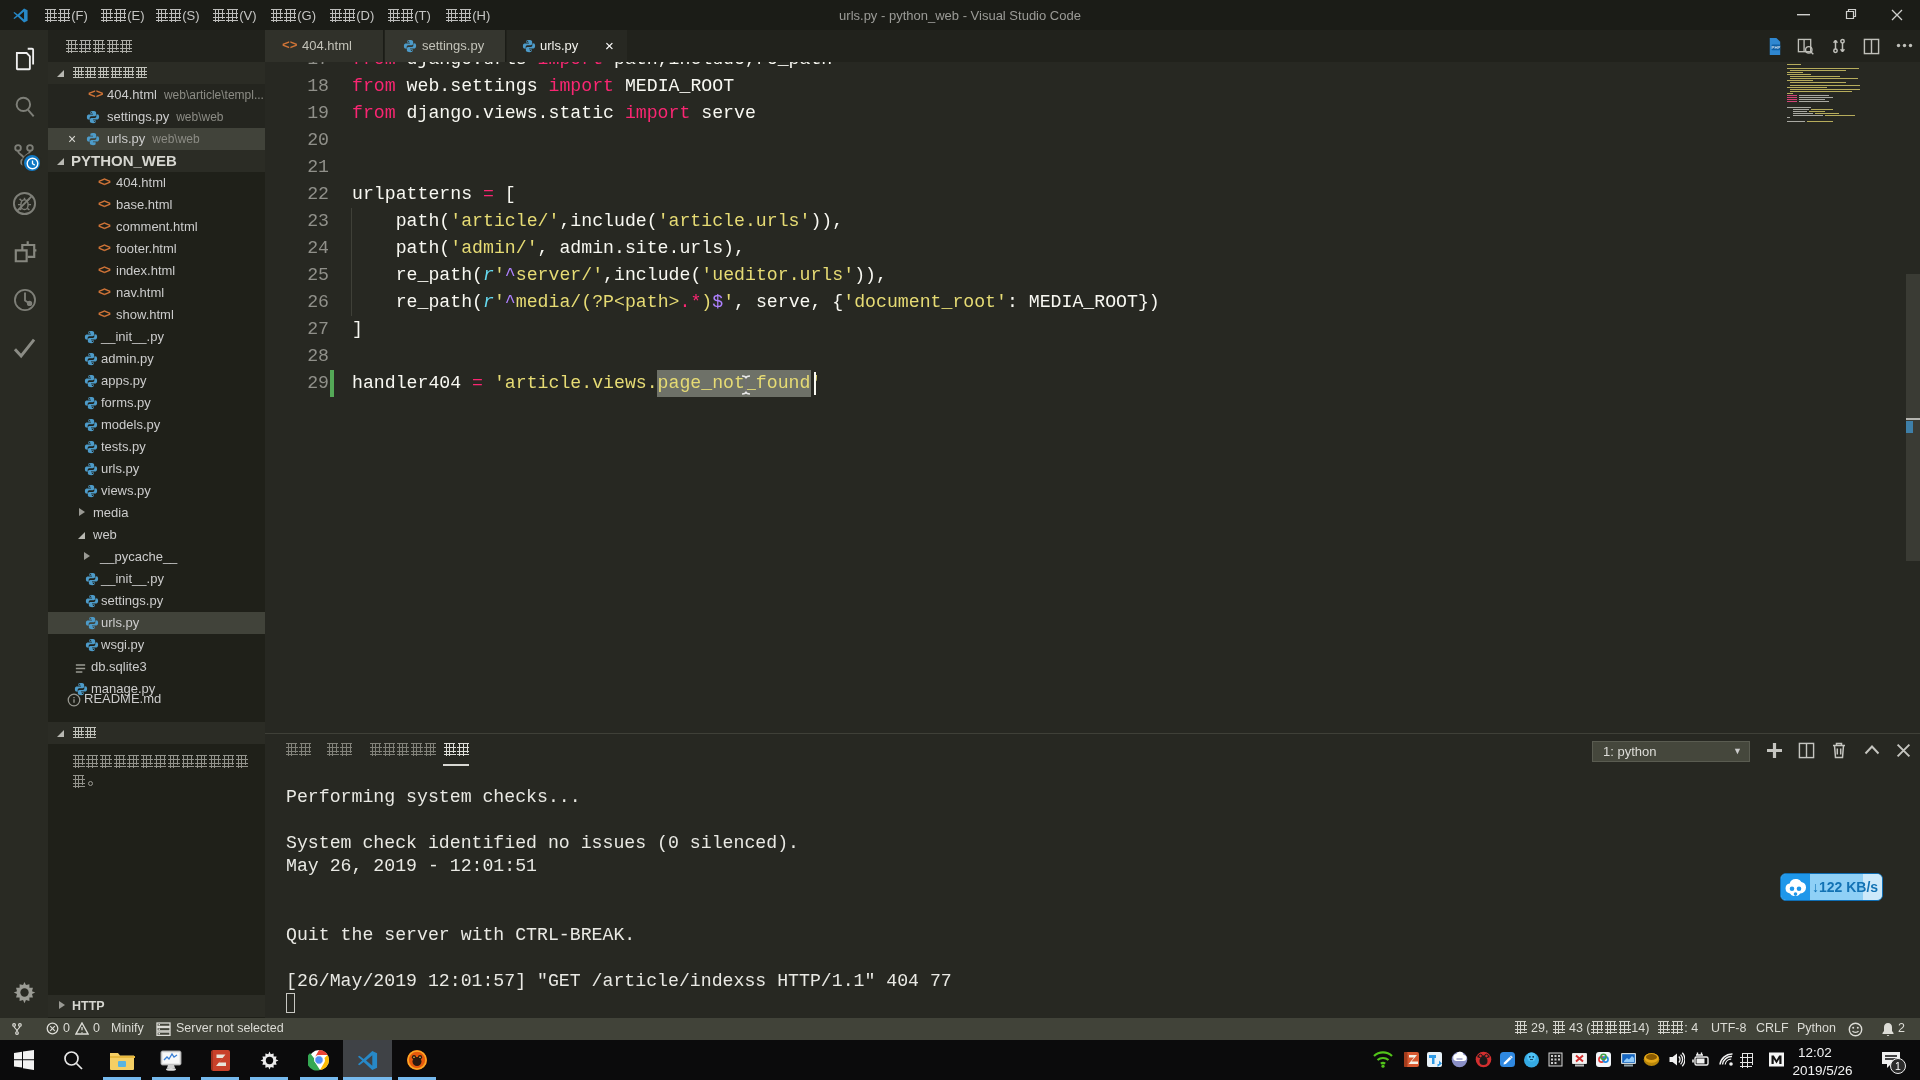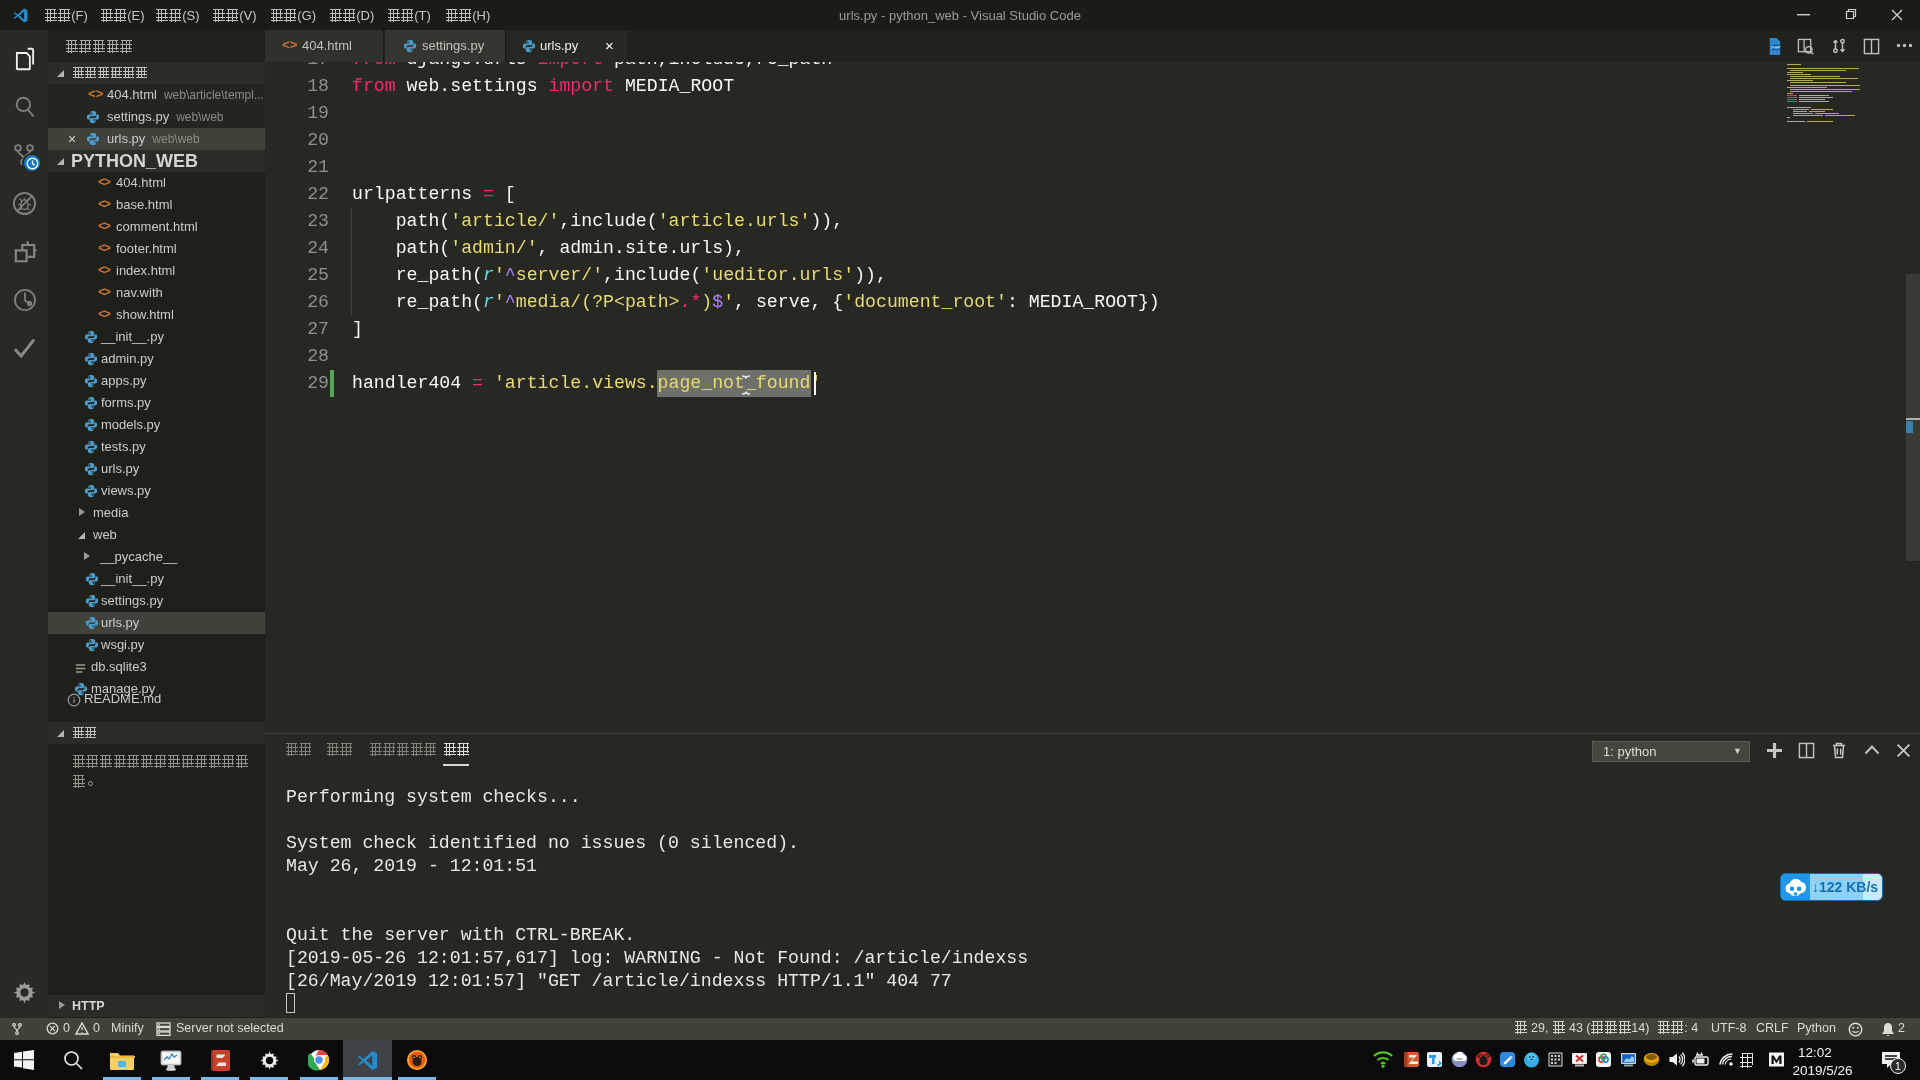--- a/index.html
+++ b/index.html
@@ -154,21 +154,21 @@
     </div>
  <div class="row" style="top:98px;background:#41433a">
       <span class="a" style="left:20px;color:#d8d8d2;font-size:14px">×</span>
       <svg class="sbi a" style="left:38px;top:4px" width="14" height="14" viewBox="0 0 16 16">
         <path fill="#4d9bc9" d="M7.8 1C4.9 1 5 2.3 5 2.3v2h3v.9H3.3S1 4.9 1 8s2 3 2 3h1.2V9s-.1-2 2-2h3.5s1.9 0 1.9-1.9v-2S12 1 7.8 1z"></path>
         <path fill="#4d9bc9" d="M8.2 15c2.9 0 2.8-1.3 2.8-1.3v-2H8v-.9h4.7S15 11.1 15 8s-2-3-2-3h-1.2v2s.1 2-2 2H6.3s-1.9 0-1.9 1.9v2S4 15 8.2 15z"></path>
       </svg>
       <span class="a" style="left:59px">urls.py<span class="desc">web\web</span></span>
     </div>
 
- <div class="a" style="left:0;top:120px;width:217px;height:22px;background:#2b2c25;color:#d6d6d0;font-weight:bold;font-size:18px;line-height:22px">
+ <div class="a" style="left:0;top:120px;width:217px;height:22px;background:#2b2c25;color:#d6d6d0;font-weight:bold;font-size:15px;line-height:22px">
       <span class="twe" style="position:absolute;left:9px;top:8px"></span>
       <span style="position:absolute;left:23px">PYTHON_WEB</span>
     </div>
  <div id="tree" class="a" style="left:0;top:142px;width:217px;height:550px">
 <div class="row" style="top:0px">
         <span class="a" style="left:50px;color:#d07437;font-family:'Liberation Mono';font-weight:bold;font-size:12px;letter-spacing:-1.5px">&lt;&gt;</span>
         <span class="a" style="left:68px">404.html</span>
       </div>
 <div class="row" style="top:22px">
         <span class="a" style="left:50px;color:#d07437;font-family:'Liberation Mono';font-weight:bold;font-size:12px;letter-spacing:-1.5px">&lt;&gt;</span>
@@ -181,21 +181,21 @@
 <div class="row" style="top:66px">
         <span class="a" style="left:50px;color:#d07437;font-family:'Liberation Mono';font-weight:bold;font-size:12px;letter-spacing:-1.5px">&lt;&gt;</span>
         <span class="a" style="left:68px">footer.html</span>
       </div>
 <div class="row" style="top:88px">
         <span class="a" style="left:50px;color:#d07437;font-family:'Liberation Mono';font-weight:bold;font-size:12px;letter-spacing:-1.5px">&lt;&gt;</span>
         <span class="a" style="left:68px">index.html</span>
       </div>
 <div class="row" style="top:110px">
         <span class="a" style="left:50px;color:#d07437;font-family:'Liberation Mono';font-weight:bold;font-size:12px;letter-spacing:-1.5px">&lt;&gt;</span>
-        <span class="a" style="left:68px">nav.with</span>
+        <span class="a" style="left:68px">nav.html</span>
       </div>
 <div class="row" style="top:132px">
         <span class="a" style="left:50px;color:#d07437;font-family:'Liberation Mono';font-weight:bold;font-size:12px;letter-spacing:-1.5px">&lt;&gt;</span>
         <span class="a" style="left:68px">show.html</span>
       </div>
 <div class="row" style="top:154px">
         <svg class="sbi a" style="left:36px;top:4px" width="14" height="14" viewBox="0 0 16 16">
           <use href="#pyg"></use>
         </svg>
         <span class="a" style="left:53px">__init__.py</span>
@@ -370,20 +370,21 @@
     </svg>
 </div>
 
 <div class="a" id="editor" style="left:265px;top:62px;width:1655px;height:671px;background:#272822;overflow:hidden">
  <div class="a" style="left:392px;top:308px;width:154px;height:27px;background:#6e7168"></div>
  <div class="gn" style="top:-16px">17</div>
  <div class="cl" style="top:-16px"><span class="pk">from</span> django.urls <span class="pk">import</span> path,include,re_path</div>
  <div class="gn" style="top:11px">18</div>
  <div class="cl" style="top:11px"><span class="pk">from</span> web.settings <span class="pk">import</span> MEDIA_ROOT</div>
  <div class="gn" style="top:38px">19</div>
+ <div class="cl" style="top:38px"><span class="pk">from</span> django.views.static <span class="pk">import</span> serve</div>
  <div class="gn" style="top:65px">20</div>
  <div class="gn" style="top:92px">21</div>
  <div class="gn" style="top:119px">22</div>
  <div class="cl" style="top:119px">urlpatterns <span class="pk">=</span> [</div>
  <div class="gn" style="top:146px">23</div>
  <div class="cl" style="top:146px">    path(<span class="yl">'article/'</span>,include(<span class="yl">'article.urls'</span>)),</div>
  <div class="gn" style="top:173px">24</div>
  <div class="cl" style="top:173px">    path(<span class="yl">'admin/'</span>, admin.site.urls),</div>
  <div class="gn" style="top:200px">25</div>
  <div class="cl" style="top:200px">    re_path(<span class="cy">r</span><span class="yl">'</span><span class="pu">^</span><span class="yl">server/'</span>,include(<span class="yl">'ueditor.urls'</span>)),</div>
@@ -445,21 +446,20 @@
 <div class="a" id="panel" style="left:265px;top:733px;width:1655px;height:285px;background:#272822;border-top:1px solid #3f4038">
  <div class="a" style="left:20px;top:8px;font-size:13px;color:#87877f"><span class="c"></span><span class="c"></span></div>
  <div class="a" style="left:61px;top:8px;font-size:13px;color:#87877f"><span class="c"></span><span class="c"></span></div>
  <div class="a" style="left:104px;top:8px;font-size:13px;color:#87877f"><span class="c"></span><span class="c"></span><span class="c"></span><span class="c"></span><span class="c"></span></div>
  <div class="a" style="left:178px;top:8px;font-size:13px;color:#e8e8e3"><span class="c"></span><span class="c"></span></div>
  <div class="a" style="left:178px;top:30px;width:26px;height:1.5px;background:#d8d8d3"></div>
  <div class="tl" style="top:52px">Performing system checks...</div>
  <div class="tl" style="top:98px">System check identified no issues (0 silenced).</div>
  <div class="tl" style="top:121px">May 26, 2019 - 12:01:51</div>
  <div class="tl" style="top:190px">Quit the server with CTRL-BREAK.</div>
- <div class="tl" style="top:213px">[2019-05-26 12:01:57,617] log: WARNING - Not Found: /article/indexss</div>
  <div class="tl" style="top:236px">[26/May/2019 12:01:57] "GET /article/indexss HTTP/1.1" 404 77</div>
  <div class="a" style="left:21px;top:259px;width:9px;height:20px;border:1px solid #c8c8c3"></div>
  <div class="a" style="left:1327px;top:7px;width:158px;height:21px;background:#45473c;border:1px solid #5a5c51;color:#ddddd8;font-size:13px;line-height:19px">
       <span style="position:absolute;left:10px">1: python</span>
       <span style="position:absolute;right:7px;top:0px;font-size:9px;color:#ccc">▼</span>
     </div>
  <svg class="a" style="left:1501px;top:8px" width="17" height="17" viewBox="0 0 17 17">
       <path stroke="#c5c5c0" stroke-width="3.2" d="M8.5 1v15M1 8.5h15"></path>
     </svg>
  <svg class="a" style="left:1533px;top:8px" width="17" height="17" viewBox="0 0 18 18">

